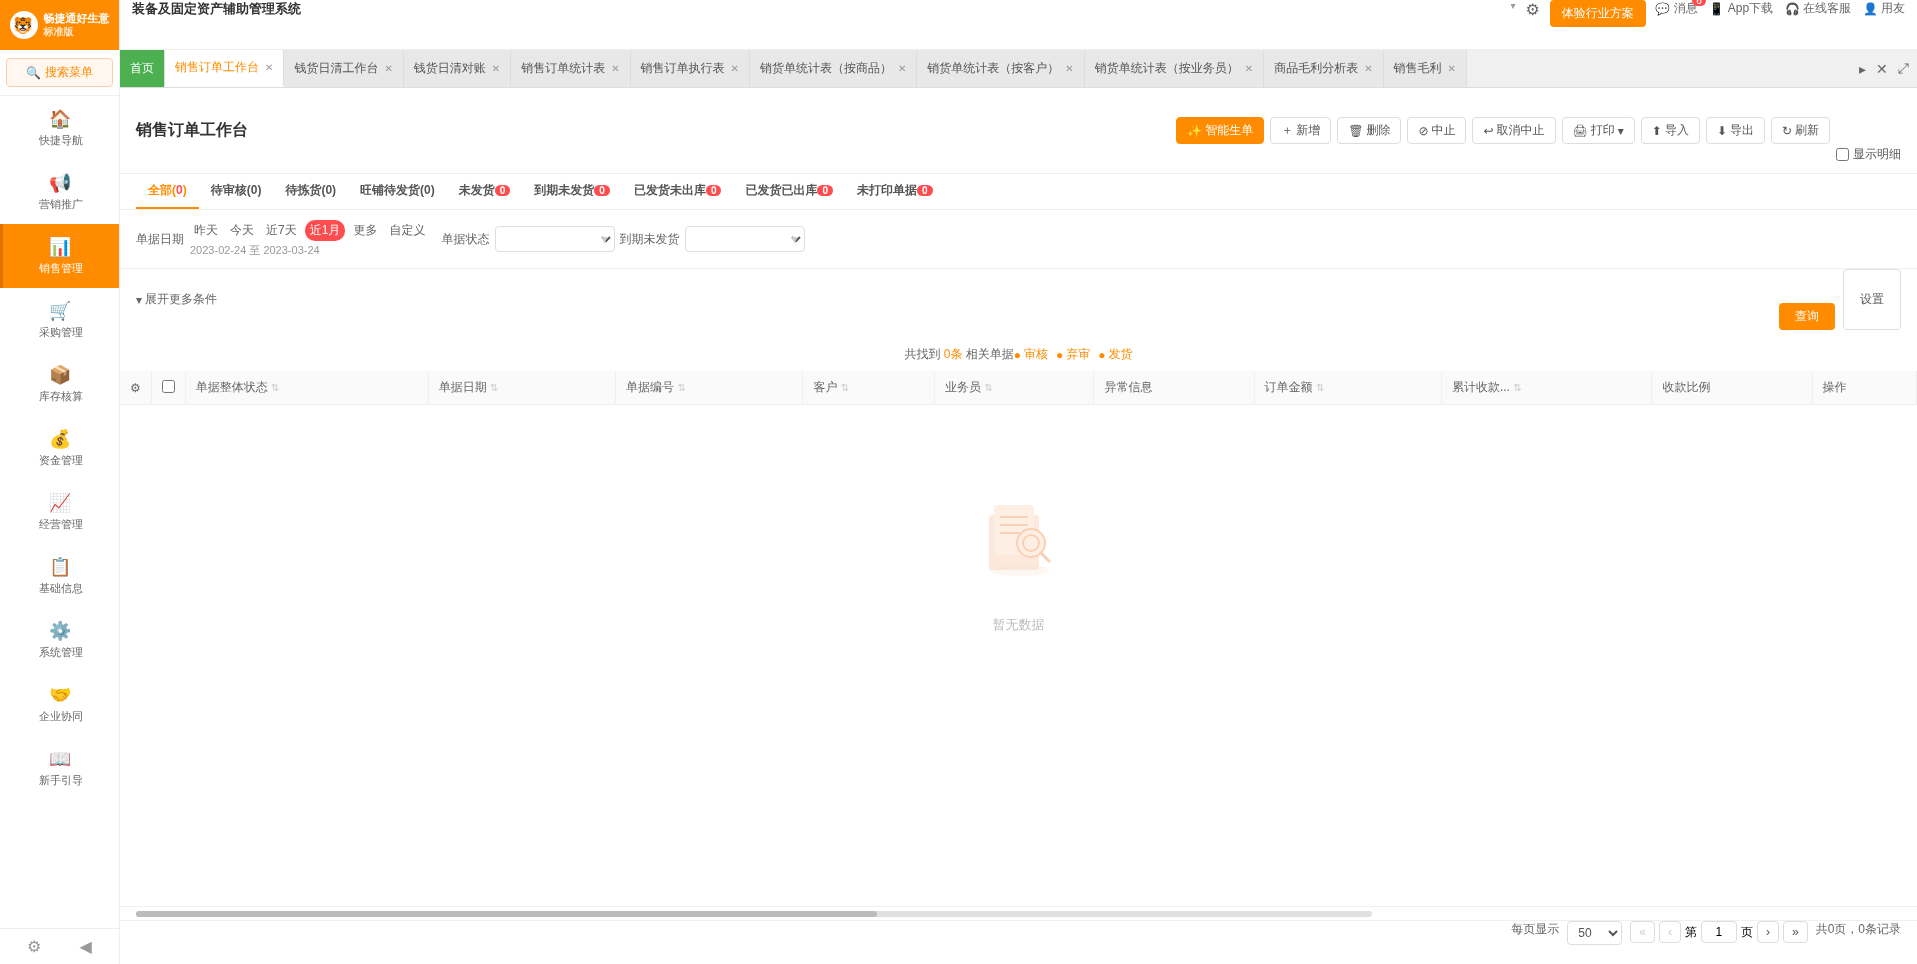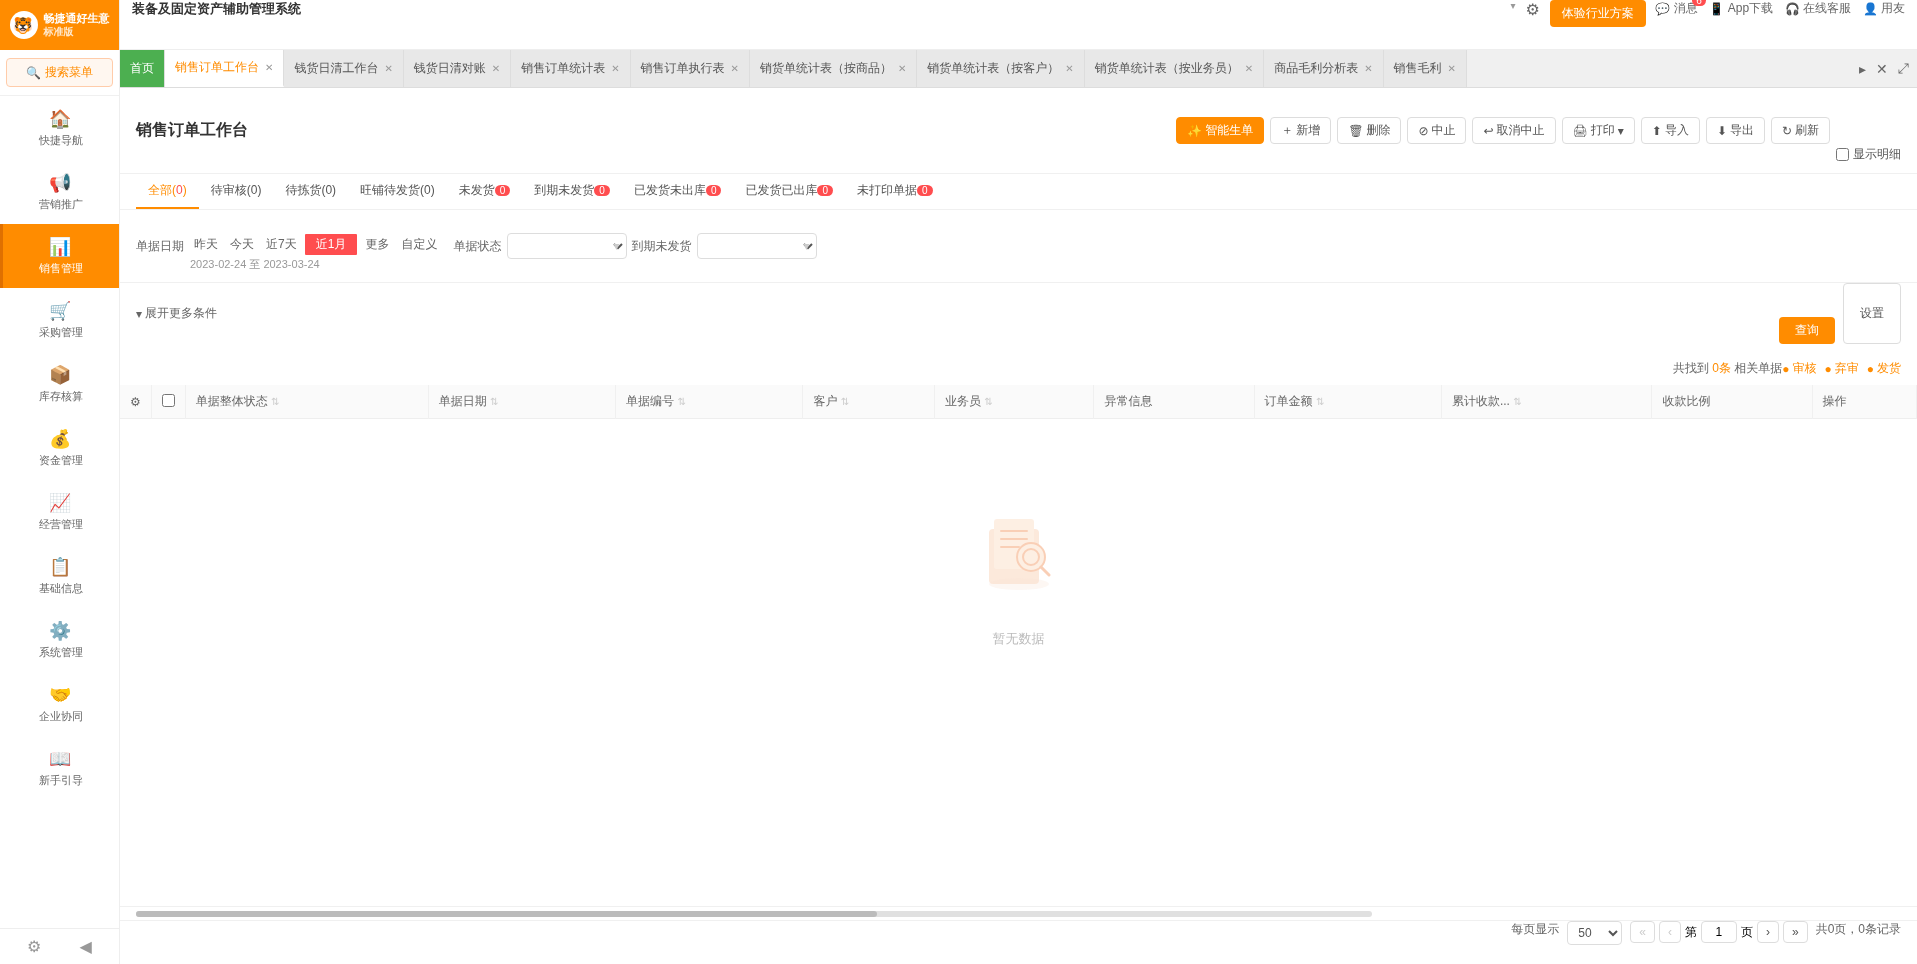--- a/index.html
+++ b/index.html
@@ -47,42 +47,42 @@
 
     
     .page-header { padding: 10px 16px; display: flex; align-items: center; justify-content: space-between; border-bottom: 1px solid #f0f0f0; }
     .page-title { font-size: 16px; font-weight: bold; color: #333; }
     .page-actions { display: flex; align-items: center; gap: 6px; }
     .action-btn { background: none; border: 1px solid #ddd; border-radius: 4px; padding: 4px 10px; cursor: pointer; color: #555; font-size: 12px; display: flex; align-items: center; gap: 3px; }
     .action-btn.ai { background: #ff8c00; color: white; border-color: #ff8c00; }
     .checkbox-label { display: flex; align-items: center; gap: 4px; font-size: 12px; color: #555; cursor: pointer; margin-top: 48px; }
 
     
-    .sub-tabs { display: flex; align-items: center; padding: 0 16px; border-bottom: 1px solid #f0f0f0; background: white; }
+    .sub-tabs { display: flex; align-items: center; padding: 0 16px; border-bottom: 1px solid #f0f0f0; background: white; font-weight: bold; }
     .sub-tab { padding: 8px 12px; cursor: pointer; color: #555; font-size: 12px; border-bottom: 2px solid transparent; white-space: nowrap; }
     .sub-tab.active { color: #ff8c00; border-bottom-color: #ff8c00; }
     .sub-tab .count { color: #ff4d4f; }
 
     
     .filter-bar { padding: 10px 16px; display: flex; align-items: center; gap: 12px; flex-wrap: wrap; border-bottom: 1px solid #f0f0f0; }
     .filter-item { display: flex; align-items: center; gap: 6px; }
     .filter-label { color: #666; font-size: 12px; white-space: nowrap; }
-    .filter-dates { display: flex; flex-direction: column; gap: 2px; margin-top: 14px; }
+    .filter-dates { display: flex; flex-direction: column; gap: 2px; }
     .date-options { display: flex; gap: 4px; }
     .date-option { background: none; border: none; cursor: pointer; color: #666; font-size: 12px; padding: 2px 4px; }
-    .date-option.active { background: #ff4d4f; color: white; border-radius: 1px; padding: 1px 11px; }
+    .date-option.active { background: #ff4d4f; color: white; border-radius: 10px; padding: 1px 5px; }
     .date-range-text { font-size: 11px; color: #999; }
     .filter-select { border: 1px solid #ddd; border-radius: 4px; padding: 4px 8px; color: #555; background: white; cursor: pointer; min-width: 120px; }
     .expand-btn { background: none; border: none; cursor: pointer; color: #666; font-size: 12px; display: flex; align-items: center; gap: 3px; }
     .query-btn { background: #ff8c00; color: white; border: none; border-radius: 4px; padding: 5px 16px; cursor: pointer; font-size: 12px; margin-top: 34px; }
     .settings-btn { background: none; border: 1px solid #ddd; border-radius: 4px; padding: 5px 16px; cursor: pointer; color: #555; font-size: 12px; }
 
     
     .table-area { flex: 1; overflow: auto; }
-    .table-toolbar { padding: 8px 16px; display: flex; align-items: center; justify-content: flex-end; }
+    .table-toolbar { padding: 8px 16px; display: flex; align-items: center; justify-content: center; }
     .result-count { color: #666; font-size: 12px; }
     .result-count em { color: #ff8c00; font-style: normal; }
     .table-actions { display: flex; gap: 8px; }
     .table-action-btn { background: none; border: none; cursor: pointer; font-size: 12px; display: flex; align-items: center; gap: 3px; }
     .table-action-btn.review { color: #ff8c00; }
     .table-action-btn.cancel { color: #ff8c00; }
     .table-action-btn.ship { color: #ff8c00; }
 
     table { width: 100%; border-collapse: collapse; }
     thead tr { background: #fafafa; border-bottom: 1px solid #eee; }

